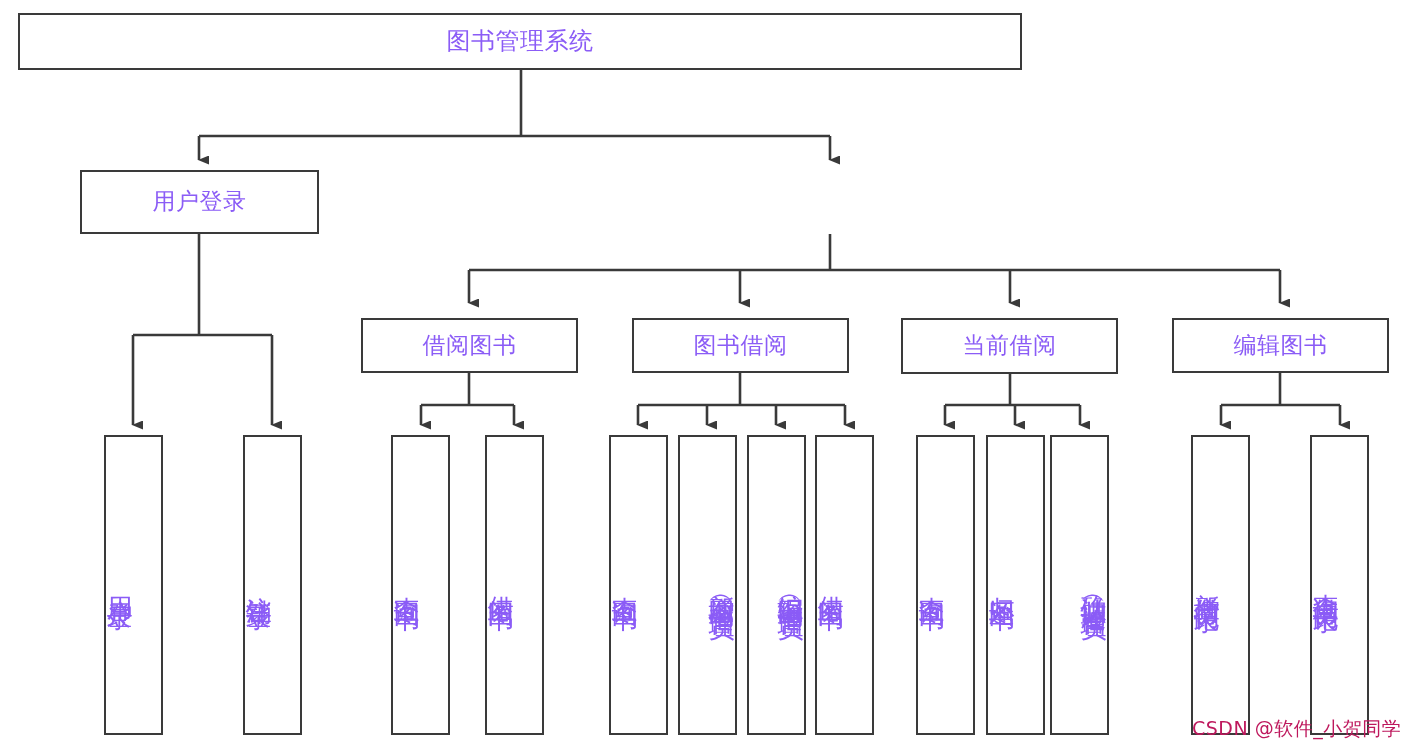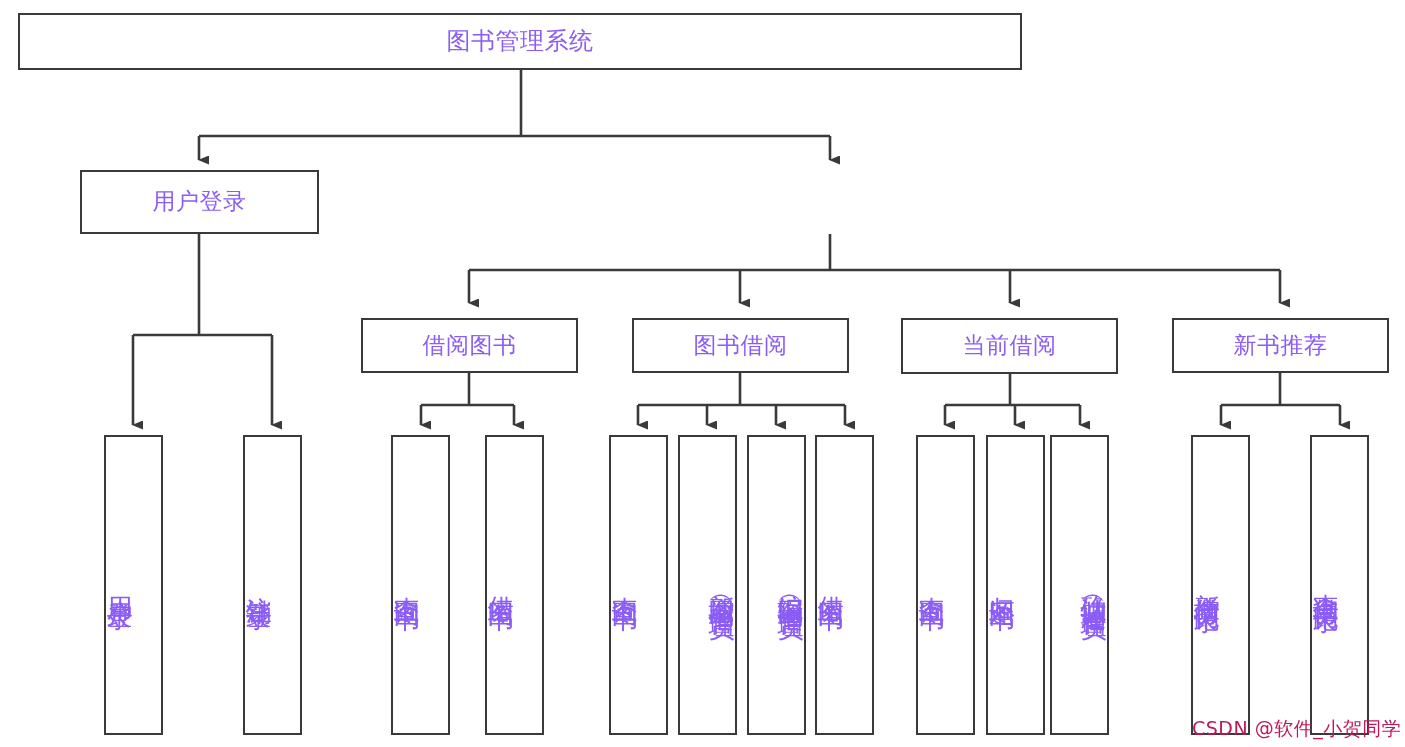--- a/index.html
+++ b/index.html
@@ -125,21 +125,21 @@
     </g>
   </svg>
 
   <div class="node horiz root" style="left:18px; top:13px; width:1004px; height:57px;">图书管理系统</div>
 
   <div class="node horiz" style="left:80px; top:170px; width:239px; height:64px;">用户登录</div>
 
   <div class="node horiz" style="left:361px; top:318px; width:217px; height:55px;">借阅图书</div>
   <div class="node horiz" style="left:632px; top:318px; width:217px; height:55px;">图书借阅</div>
   <div class="node horiz" style="left:901px; top:318px; width:217px; height:56px;">当前借阅</div>
-  <div class="node horiz" style="left:1172px; top:318px; width:217px; height:55px;">新书推荐</div>
+  <div class="node horiz" style="left:1172px; top:318px; width:217px; height:55px;">编辑图书</div>
 
   <div class="node vert" style="left:104px; top:435px; width:59px; height:300px;">用户登录</div>
   <div class="node vert" style="left:243px; top:435px; width:59px; height:300px;">注销登录</div>
 
   <div class="node vert" style="left:391px; top:435px; width:59px; height:300px;">查询图书</div>
   <div class="node vert" style="left:485px; top:435px; width:59px; height:300px;">借阅图书</div>
 
   <div class="node vert" style="left:609px; top:435px; width:59px; height:300px;">查询图书</div>
   <div class="node vert top-align" style="left:678px; top:435px; width:59px; height:300px;">新增图书（管理员）</div>
   <div class="node vert top-align" style="left:747px; top:435px; width:59px; height:300px;">编辑图书（管理员）</div>

